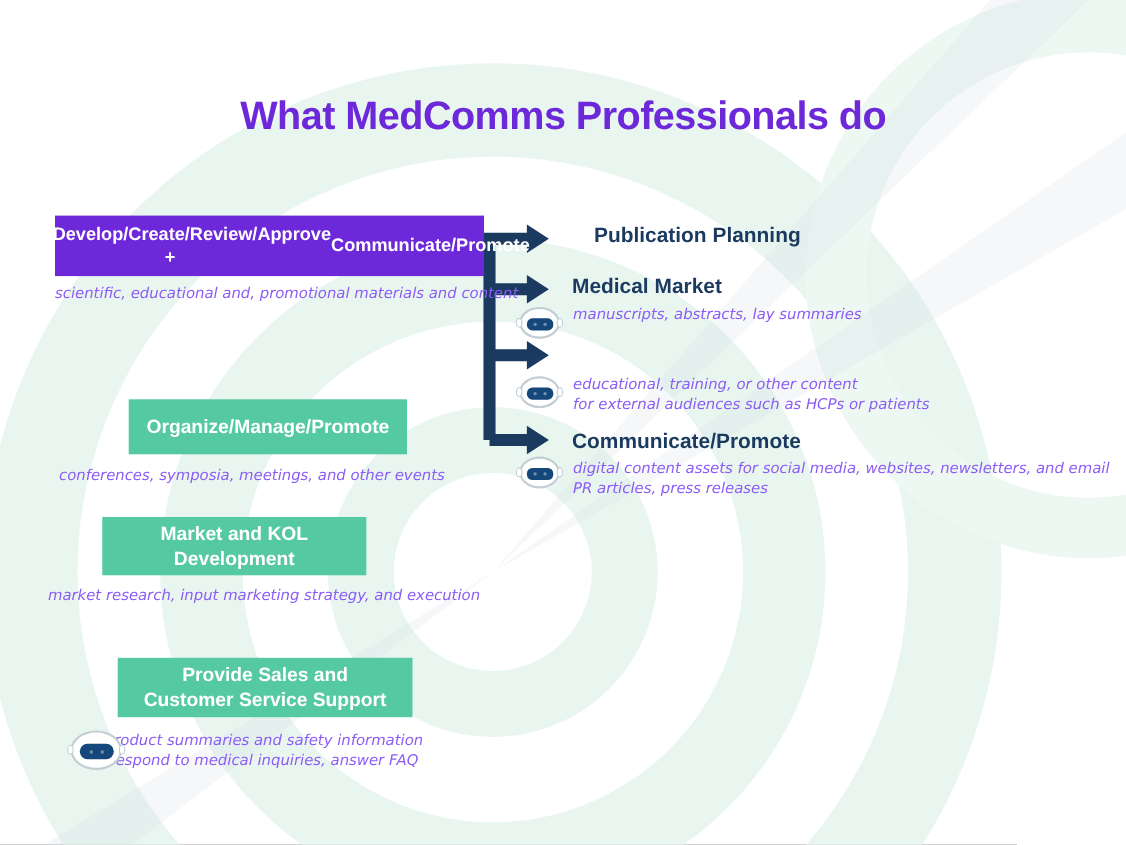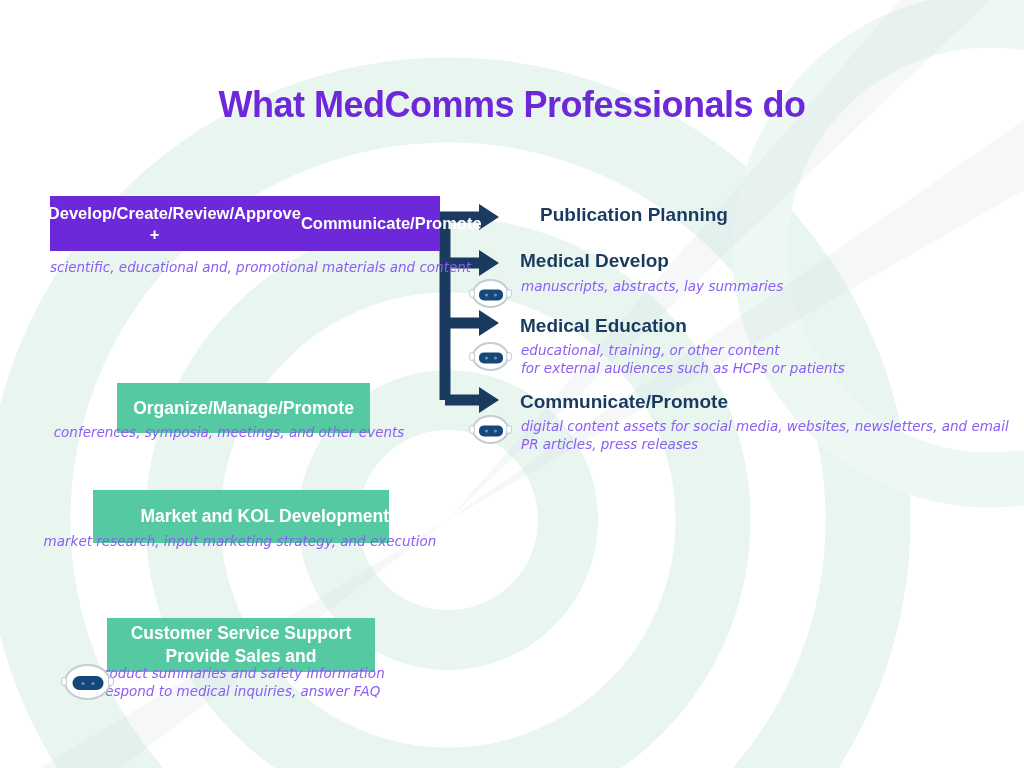--- a/index.html
+++ b/index.html
@@ -17,24 +17,24 @@
   
   .navy-box{
     position:absolute;left:50px;top:196px;width:390px;height:55px;
     background:#6d28d9;color:#ffffff;display:flex;flex-direction:row;
     align-items:center;justify-content:center;z-index:2;
     font-weight:bold;font-size:16.5px;line-height:21px;text-align:center;
   }
   .green-box{
     position:absolute;background:#55c9a2;color:#ffffff;display:flex;flex-direction:column;
     align-items:center;justify-content:center;z-index:2;
-    font-weight:bold;font-size:17.5px;line-height:23px;text-align:center;margin-top:20px;
+    font-weight:bold;font-size:17.5px;line-height:23px;text-align:center;
   }
   #gb1{left:117px;top:363px;width:253px;height:50px;}
-  #gb2{left:93px;top:470px;width:296px;height:53px;align-items:flex-end;}
+  #gb2{left:93px;top:470px;width:240px;height:53px;}
   #gb3{left:107px;top:598px;width:268px;height:54px;}
   
   .note{
     position:absolute;z-index:2;color:#8b5cf6;font-style:italic;
     font-size:13.5px;line-height:18px;font-family:"DejaVu Sans",sans-serif;
     white-space:nowrap;
   }
   .note.center{text-align:center;}
   
   .branch-label{
@@ -109,29 +109,28 @@
     <g fill="#1a3a5f" stroke="none">
       <polygon points="43,8 63,21 43,34"></polygon>
       <polygon points="43,54 63,67 43,80"></polygon>
       <polygon points="43,114 63,127 43,140"></polygon>
       <polygon points="43,191 63,204 43,217"></polygon>
     </g>
   </svg>
 
   <div class="branch-label" style="left:520px;top:204px;margin-left:20px;">Publication Planning</div>
 
-  <div class="branch-label" style="left:520px;top:250px;">Medical Develop</div>
+  <div class="branch-label" style="left:520px;top:250px;">Medical Market</div>
   <div class="note" style="left:521px;top:277px;">manuscripts, abstracts, lay summaries</div>
   <div class="robot" style="left:472px;top:279px;">
     <div class="robot-head">
       <div class="robot-visor"></div>
     </div>
   </div>
 
-  <div class="branch-label" style="left:520px;top:315px;">Medical Education</div>
   <div class="note" style="left:521px;top:341px;">educational, training, or other content</div>
   <div class="note" style="left:521px;top:359px;">for external audiences such as HCPs or patients</div>
   <div class="robot" style="left:472px;top:342px;">
     <div class="robot-head">
       <div class="robot-visor"></div>
     </div>
   </div>
 
   <div class="branch-label" style="left:520px;top:391px;">Communicate/Promote</div>
   <div class="note" style="left:521px;top:417px;">digital content assets for social media, websites, newsletters, and email</div>
@@ -146,22 +145,22 @@
     <div>Organize/Manage/Promote</div>
   </div>
   <div class="note center" style="left:44px;top:423px;width:370px;">conferences, symposia, meetings, and other events</div>
 
   <div id="gb2" class="green-box">
     <div>Market and KOL Development</div>
   </div>
   <div class="note center" style="left:40px;top:532px;width:400px;">market research, input marketing strategy, and execution</div>
 
   <div id="gb3" class="green-box">
+    <div>Provide Sales and</div>
     <div>Customer Service Support</div>
-    <div>Provide Sales and</div>
   </div>
   <div class="note center" style="left:95px;top:664px;width:290px;">product summaries and safety information</div>
   <div class="note center" style="left:95px;top:682px;width:290px;">respond to medical inquiries, answer FAQ</div>
   <div class="robot lg" style="left:64px;top:664px;">
     <div class="robot-head">
       <div class="robot-visor"></div>
     </div>
   </div>
 
 </div>

